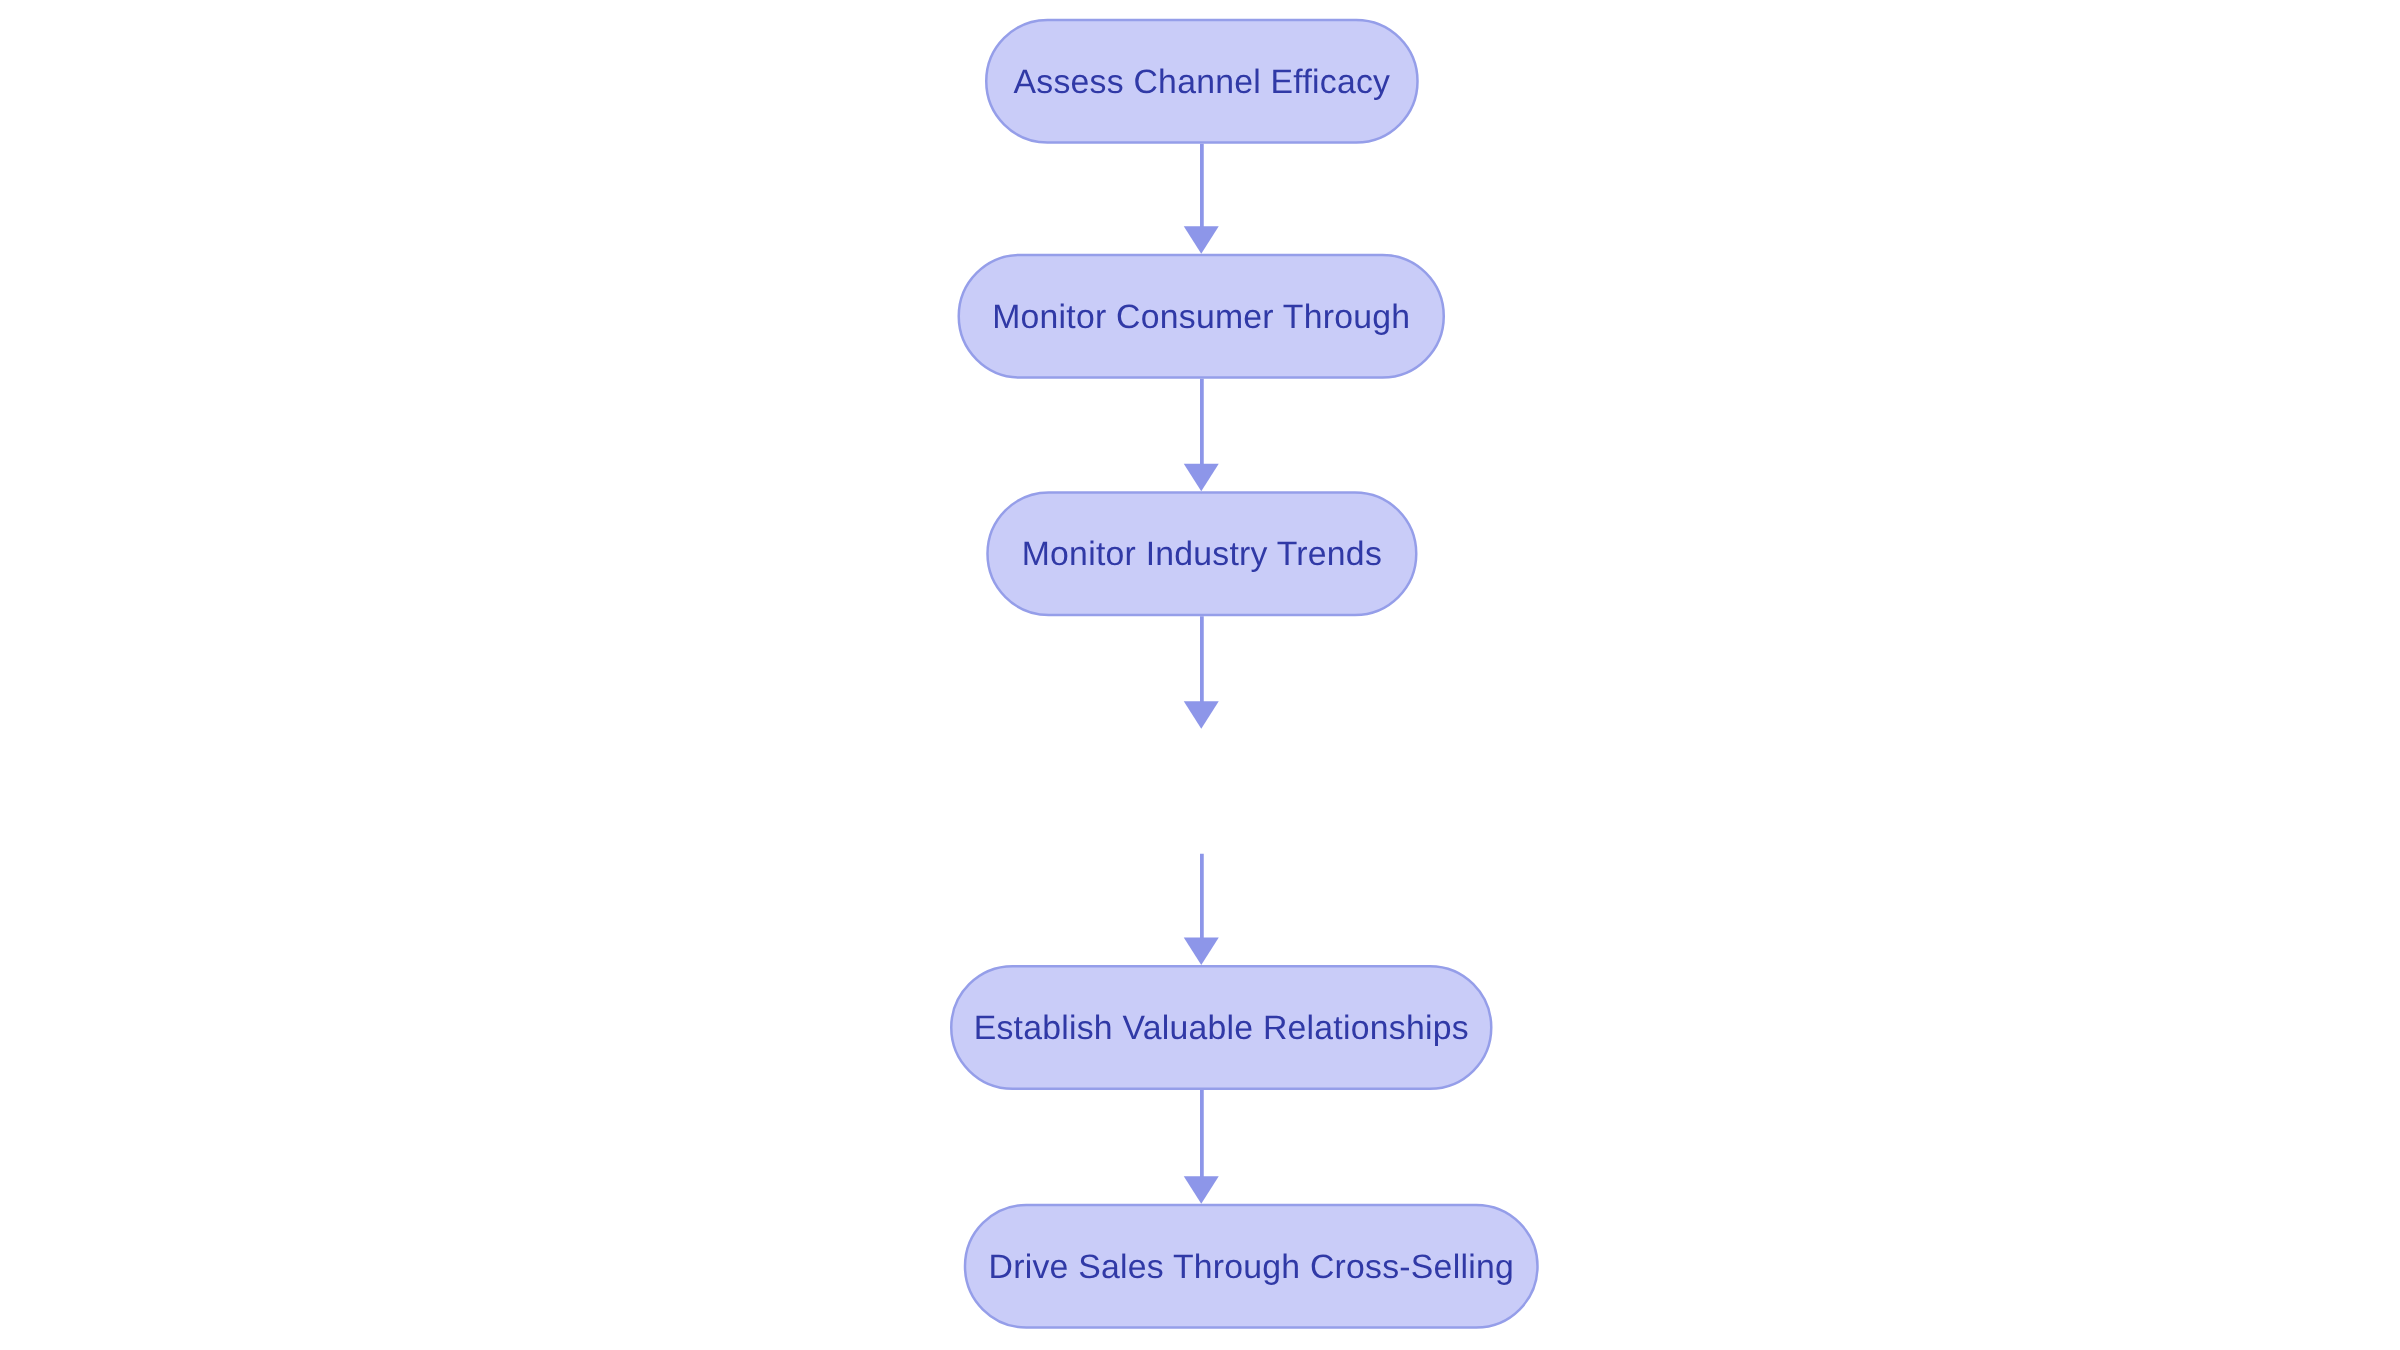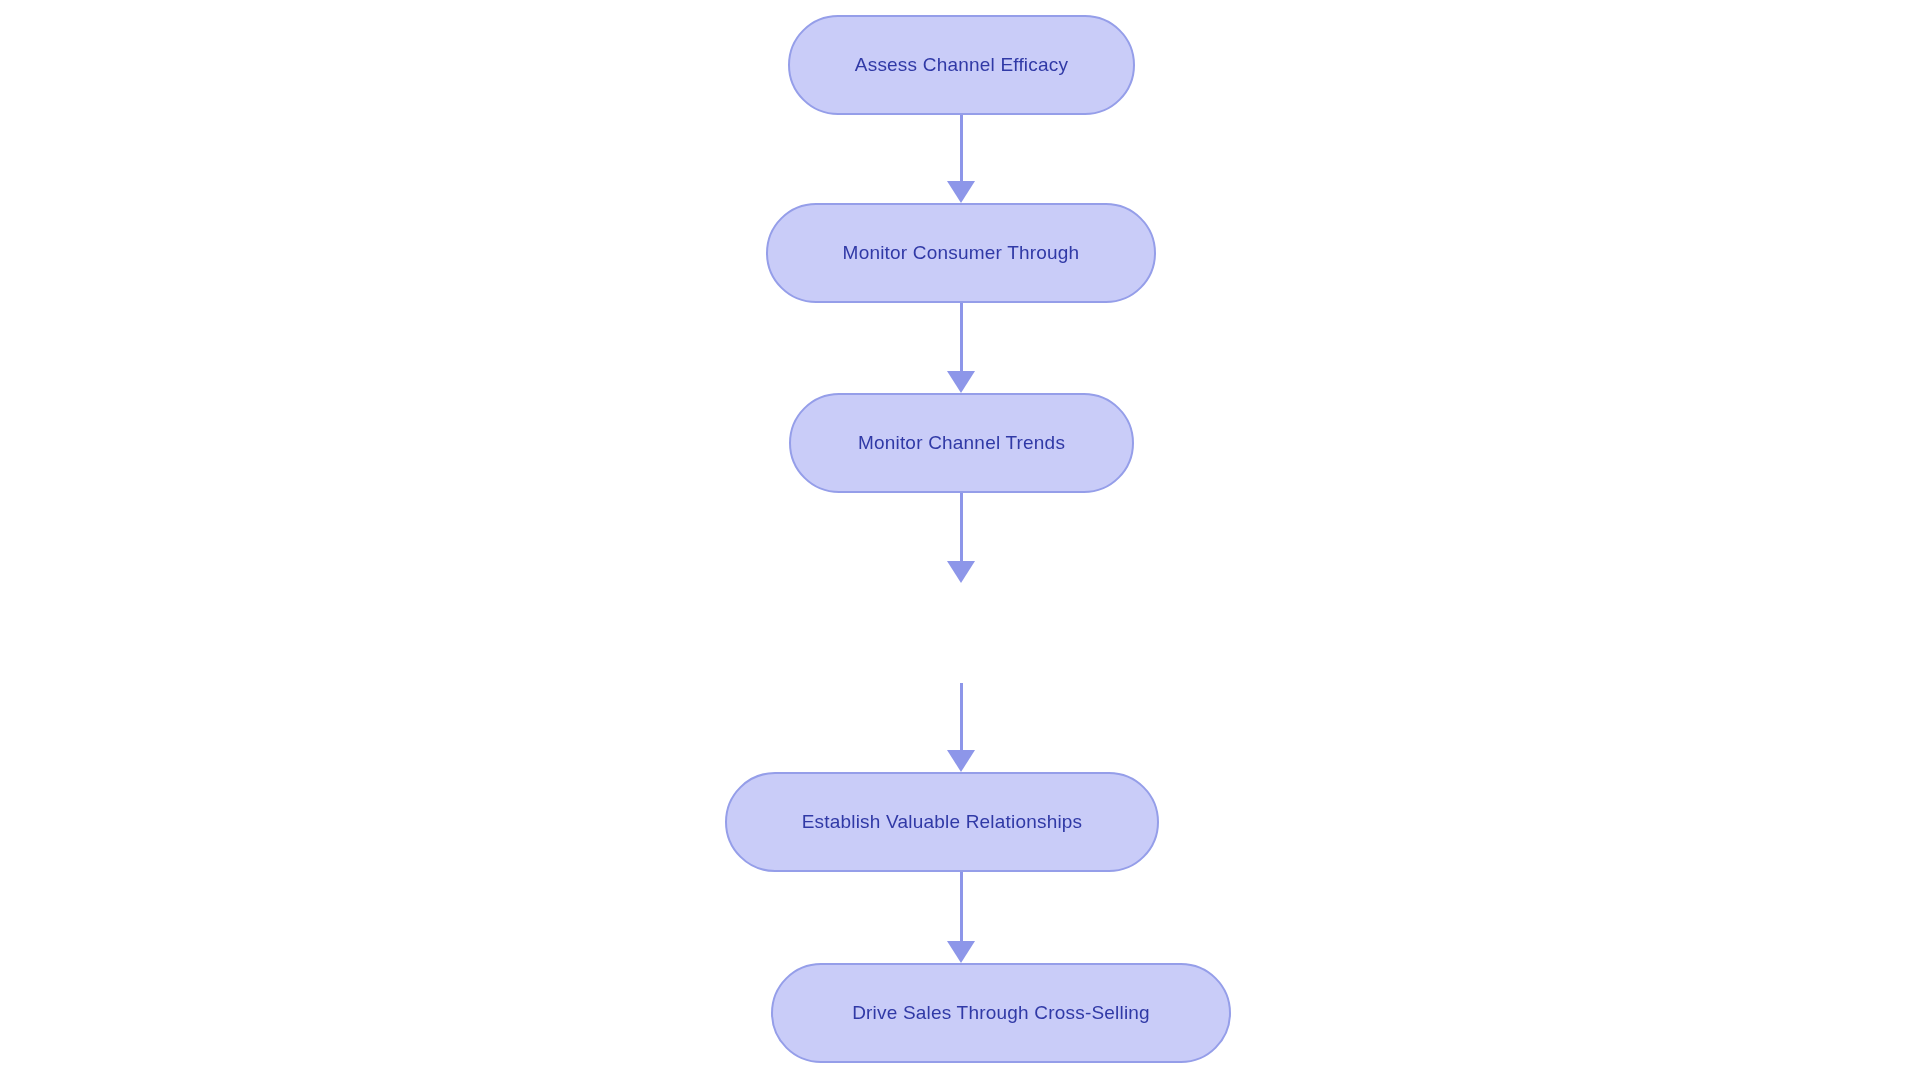--- a/index.html
+++ b/index.html
@@ -22,31 +22,31 @@
     align-items: center;
     justify-content: center;
     background: var(--node-fill, #c9ccf8);
     border: 2px solid var(--node-border, #959ee9);
     border-radius: 52px;
     height: 100px;
     text-align: center;
   }
   .node .label {
     color: var(--node-text, #3039a6);
-    font-size: 19px;
+    font-size: 27px;
     line-height: 1.2;
     letter-spacing: 0.2px;
     white-space: nowrap;
   }
   
   .n1 { left: 788px; top: 15px;  width: 347px; }
   .n2 { left: 766px; top: 203px; width: 390px; }
   .n3 { left: 789px; top: 393px; width: 345px; }
   .n4 { left: 685px; top: 583px; width: 552px; }
-  .n5 { left: 725px; top: 772px; width: 434px; }
+  .n5 { left: 760px; top: 772px; width: 434px; }
   .n6 { left: 771px; top: 963px; width: 460px; }
 
   
   .arrow {
     position: absolute;
     left: 947px;
     width: 28px;
   }
   .arrow::before {
     content: "";
@@ -86,21 +86,21 @@
 
   <div class="arrow a1"></div>
 
   <div class="node n2">
     <span class="label">Monitor Consumer Through</span>
   </div>
 
   <div class="arrow a2"></div>
 
   <div class="node n3">
-    <span class="label">Monitor Channel Trends</span>
+    <span class="label">Monitor Industry Trends</span>
   </div>
 
   <div class="arrow a3"></div>
 
 
   <div class="arrow a4"></div>
 
   <div class="node n5">
     <span class="label">Establish Valuable Relationships</span>
   </div>

